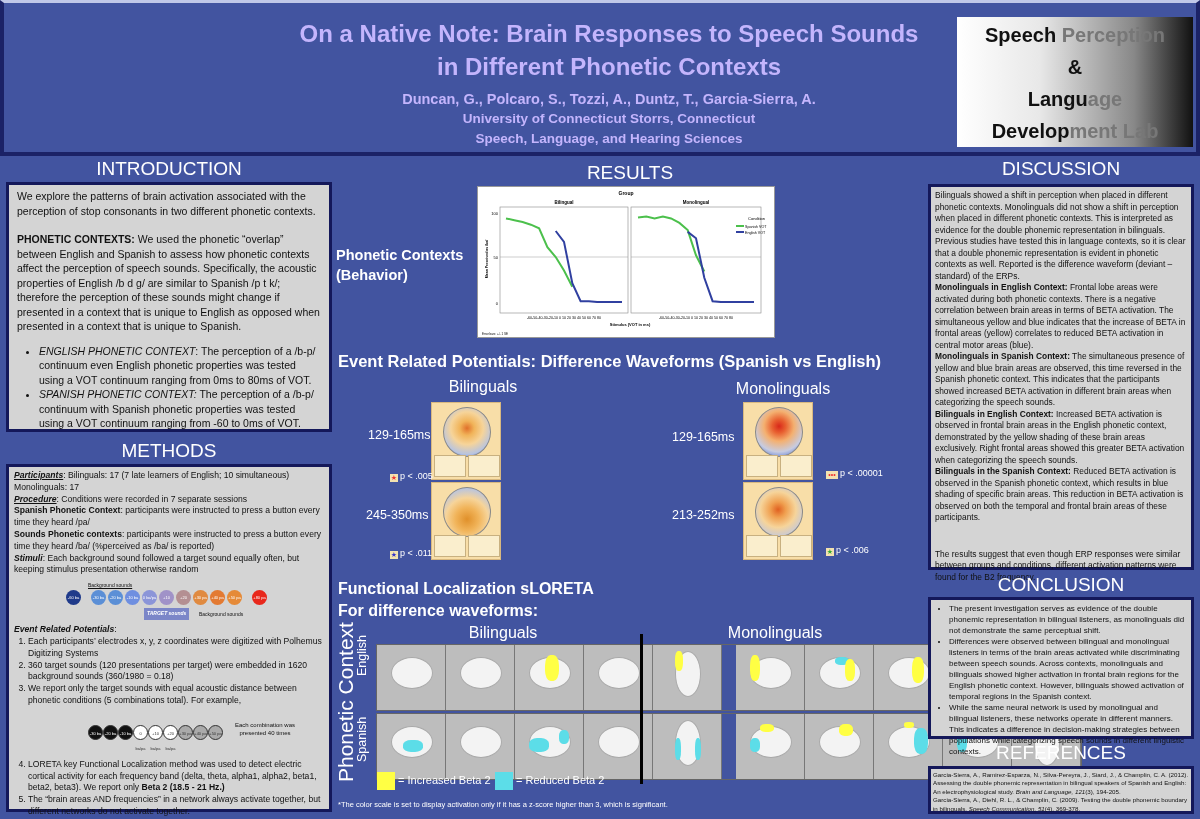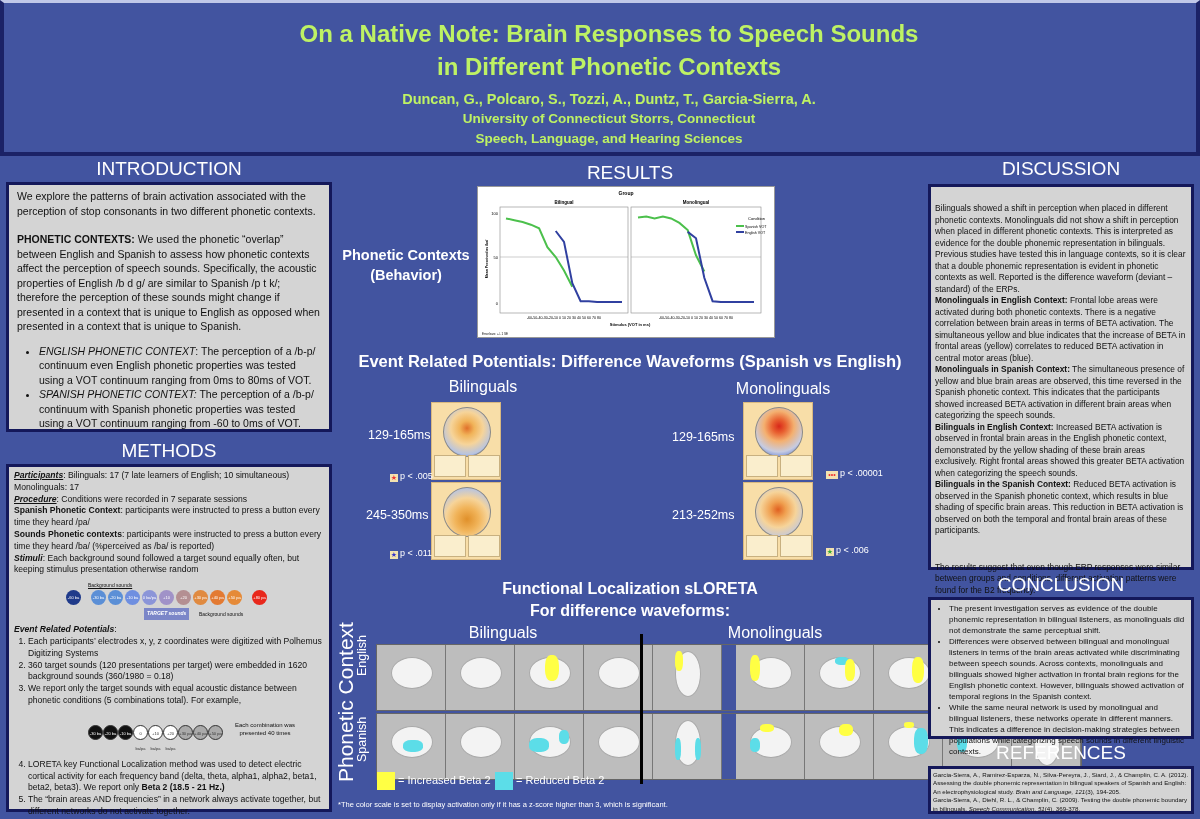--- a/index.html
+++ b/index.html
@@ -1,42 +1,42 @@
 <!DOCTYPE html>
 <html><head>
 <meta charset="utf-8">
 <style>
 *{box-sizing:border-box;margin:0;padding:0}
 body{width:1200px;height:819px;background:#4254a0;font-family:"Liberation Sans",sans-serif;position:relative;overflow:hidden;color:#111}
 .header{position:absolute;left:0;top:0;width:1200px;height:156px;background:#4254a0;border:4px solid #1b2266;border-top:3px solid #c0c8e8}
 .logo{position:absolute;left:8px;top:14px}
 .logo .big{font-family:"Liberation Sans",sans-serif;font-weight:bold;font-size:66px;letter-spacing:-1px;color:#0a0a0a;line-height:62px;transform:scaleX(1.13);transform-origin:left}
 .logo .sub{font-weight:bold;font-size:15.5px;color:#0a0a0a;margin-top:2px;letter-spacing:-.3px}
-.title{position:absolute;left:260px;top:14px;width:690px;text-align:center;color:#bef264}
+.title{position:absolute;left:260px;top:14px;width:690px;text-align:center;color:#c4b5fd}
 .title h1{font-size:24px;font-weight:bold;line-height:33px}
 .title .auth{font-size:14.5px;font-weight:bold;margin-top:6px;line-height:20px}
 .title .aff{font-size:13.5px;font-weight:bold;line-height:20px}
 .lab{position:absolute;left:953px;top:14px;width:236px;height:130px;background:linear-gradient(90deg,#fff 0%,#e8e8e8 35%,#888 75%,#111 100%);text-align:center;font-weight:bold;font-size:20px;line-height:32px;padding-top:2px}
 .lab span.g{color:#777}
 .col-head{color:#fff;text-align:center;font-size:19px;position:absolute}
 .box{position:absolute;background:#d4d4d4;border:3px solid #14185a;font-size:10.5px;line-height:14.5px}
 .intro{left:6px;top:182px;width:326px;height:250px;padding:4px 8px}
 .intro p{margin-bottom:14px}
 .intro ul{padding-left:22px;margin-top:-4px}
 .intro li{margin-bottom:0}
 .methods{left:6px;top:464px;width:326px;height:348px;padding:3px 5px;font-size:8.6px;line-height:11.8px}
 .methods ol{padding-left:14px}
 .diag{position:relative;height:40px;margin:4px 0}
 .circ{position:absolute;width:15px;height:15px;border-radius:50%;font-size:4px;color:#fff;text-align:center;line-height:15px}
-.discussion{left:928px;top:184px;width:266px;height:386px;padding:16px 4px;font-size:8.4px;line-height:11.5px}
+.discussion{left:928px;top:184px;width:266px;height:386px;padding:3px 4px;font-size:8.4px;line-height:11.5px}
 .conclusion{left:928px;top:597px;width:266px;height:142px;padding:3px 4px;font-size:8px;line-height:11px}
 .conclusion ul{padding-left:14px}
 .refs{left:928px;top:766px;width:266px;height:48px;padding:2px 2px;font-size:6.2px;line-height:8.4px}
 .chartbox{position:absolute;left:477px;top:186px;width:298px;height:152px;background:#fff;border:1px solid #999}
-.sec-title{position:absolute;color:#fff;font-weight:bold;text-align:center}
+.sec-title{position:absolute;color:#fff;font-weight:bold;}
 .sub-title{position:absolute;color:#fff;text-align:center;font-size:16px}
 .lbl{position:absolute;color:#fff;font-size:12.5px}
 .topo{position:absolute;background:#f8dea8;border:1px solid #d8b880}
 .topo .head{position:absolute;border-radius:50%;border:1px solid #888}
 .topo .wave{position:absolute;bottom:2px;height:22px;background:#faeecd;border:1px solid #c8b080}
 .pval{position:absolute;color:#fff;font-size:9px}
 .pval i{display:inline-block;width:8px;height:8px;background:#f3e2b0;margin-right:2px;vertical-align:-1px;font-style:normal;font-size:7px;line-height:8px;text-align:center}
 .brainrow{position:absolute;display:flex;border:1px solid #666}
 .bcell{width:69px;height:65px;background:#bdbdbd;border-right:1px solid #777;position:relative}
 .bcell .br{position:absolute;left:14px;top:12px;width:42px;height:32px;border-radius:50%;background:#f3f3f3;border:1px solid #aaa}
@@ -46,20 +46,26 @@
 </style>
 </head>
 <body>
 
 <div class="header">
   <div class="title">
     <h1><span>On a Native Note: Brain Responses to Speech Sounds</span><br><span>in Different Phonetic Contexts</span></h1>
     <div class="auth">Duncan, G., Polcaro, S., Tozzi, A., Duntz, T., Garcia-Sierra, A.</div>
     <div class="aff">University of Connecticut Storrs, Connecticut</div>
     <div class="aff">Speech, Language, and Hearing Sciences</div>
+  </div>
+  <div class="lab">
+    <div><span>Speech </span><span class="g">Perception</span></div>
+    <div>&amp;</div>
+    <div><span>Langu</span><span class="g">age</span></div>
+    <div><span>Develop</span><span class="g">ment Lab</span></div>
   </div>
 </div>
 
 <div class="col-head" style="left:6px;top:158px;width:326px">INTRODUCTION</div>
 <div class="box intro">
   <p>We explore the patterns of brain activation associated with the perception of stop consonants in two different phonetic contexts.</p>
   <p><b>PHONETIC CONTEXTS:</b><span> We used the phonetic “overlap” between English and Spanish to assess how phonetic contexts affect the perception of speech sounds. Specifically, the acoustic properties of English /b d g/ are similar to Spanish /p t k/; therefore the perception of these sounds might change if presented in a context that is unique to English as opposed when presented in a context that is unique to Spanish.</span></p>
   <ul>
     <li><i>ENGLISH PHONETIC CONTEXT</i><span>: The perception of a /b-p/ continuum even English phonetic properties was tested using a VOT continuum ranging from 0ms to 80ms of VOT.</span></li>
     <li><i>SPANISH PHONETIC CONTEXT:</i><span> The perception of a /b-p/ continuum with Spanish phonetic properties was tested using a VOT continuum ranging from -60 to 0ms of VOT.</span></li>

